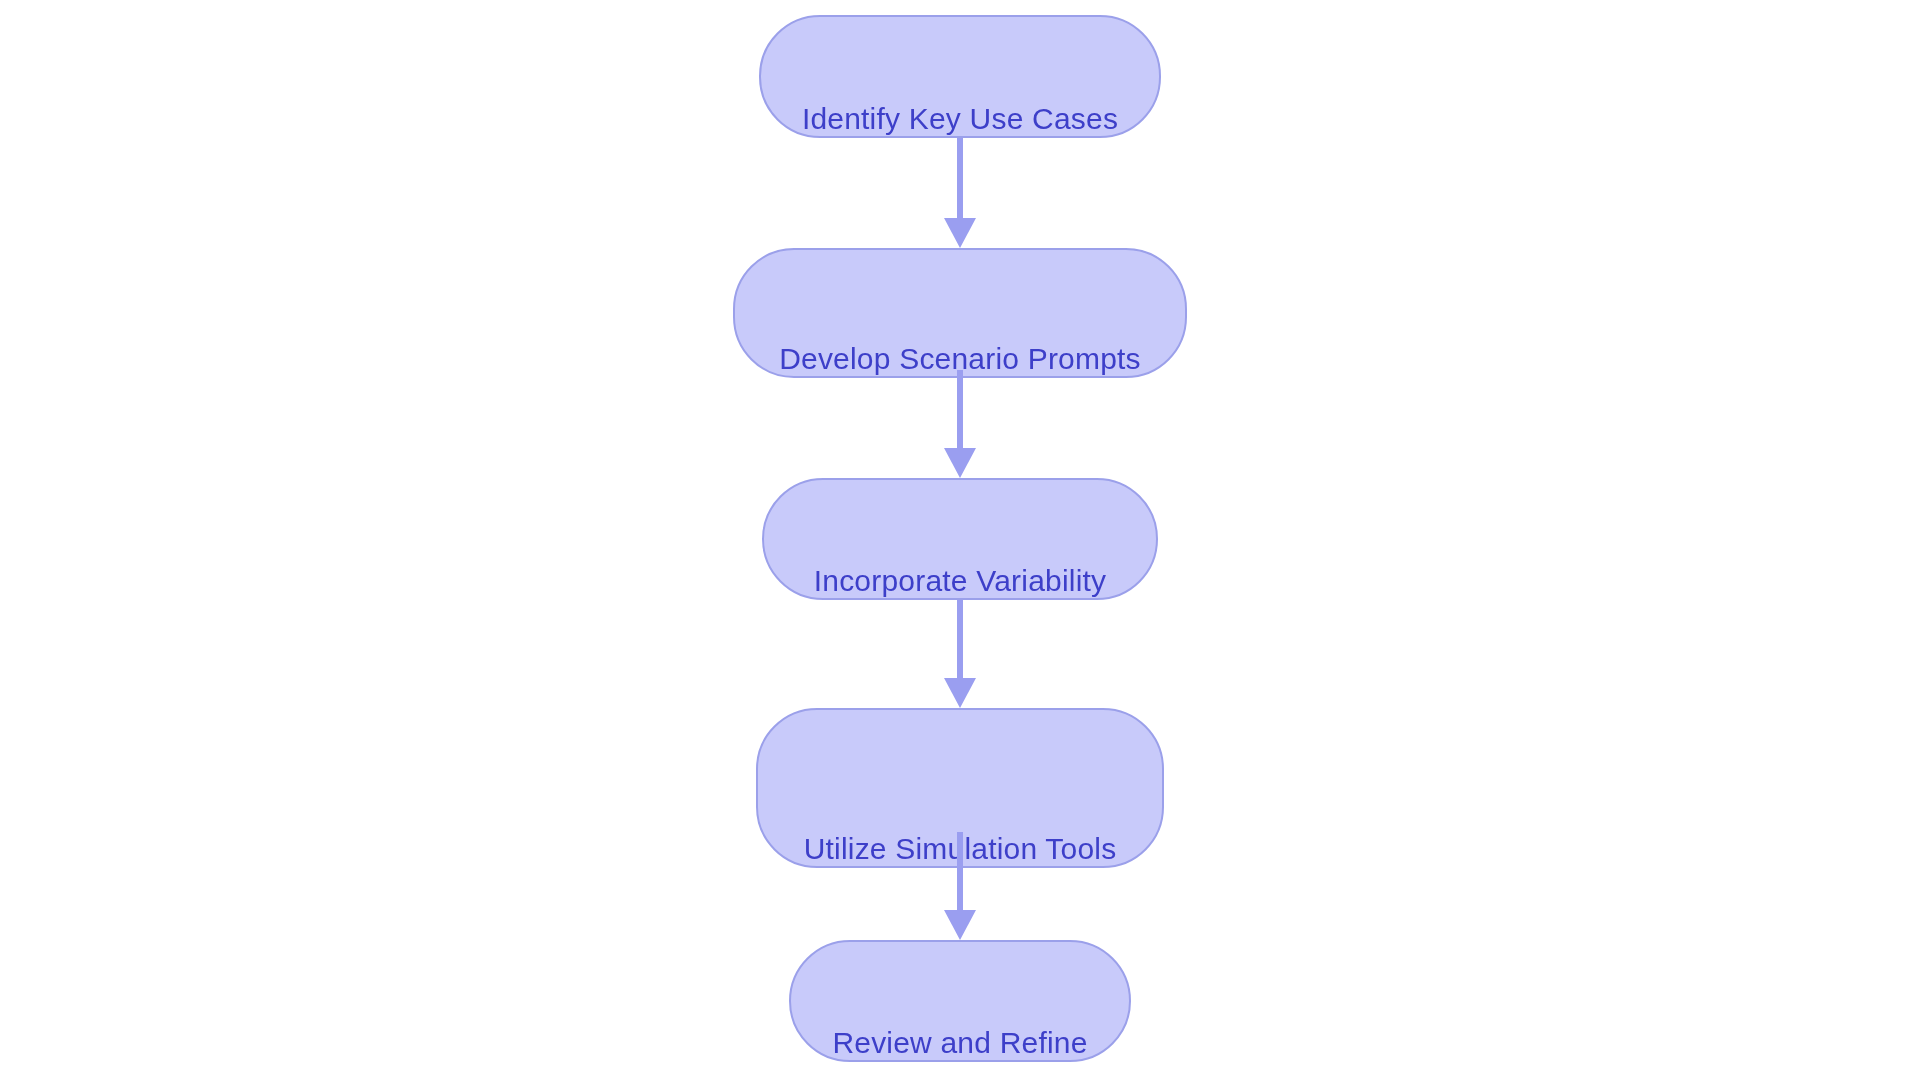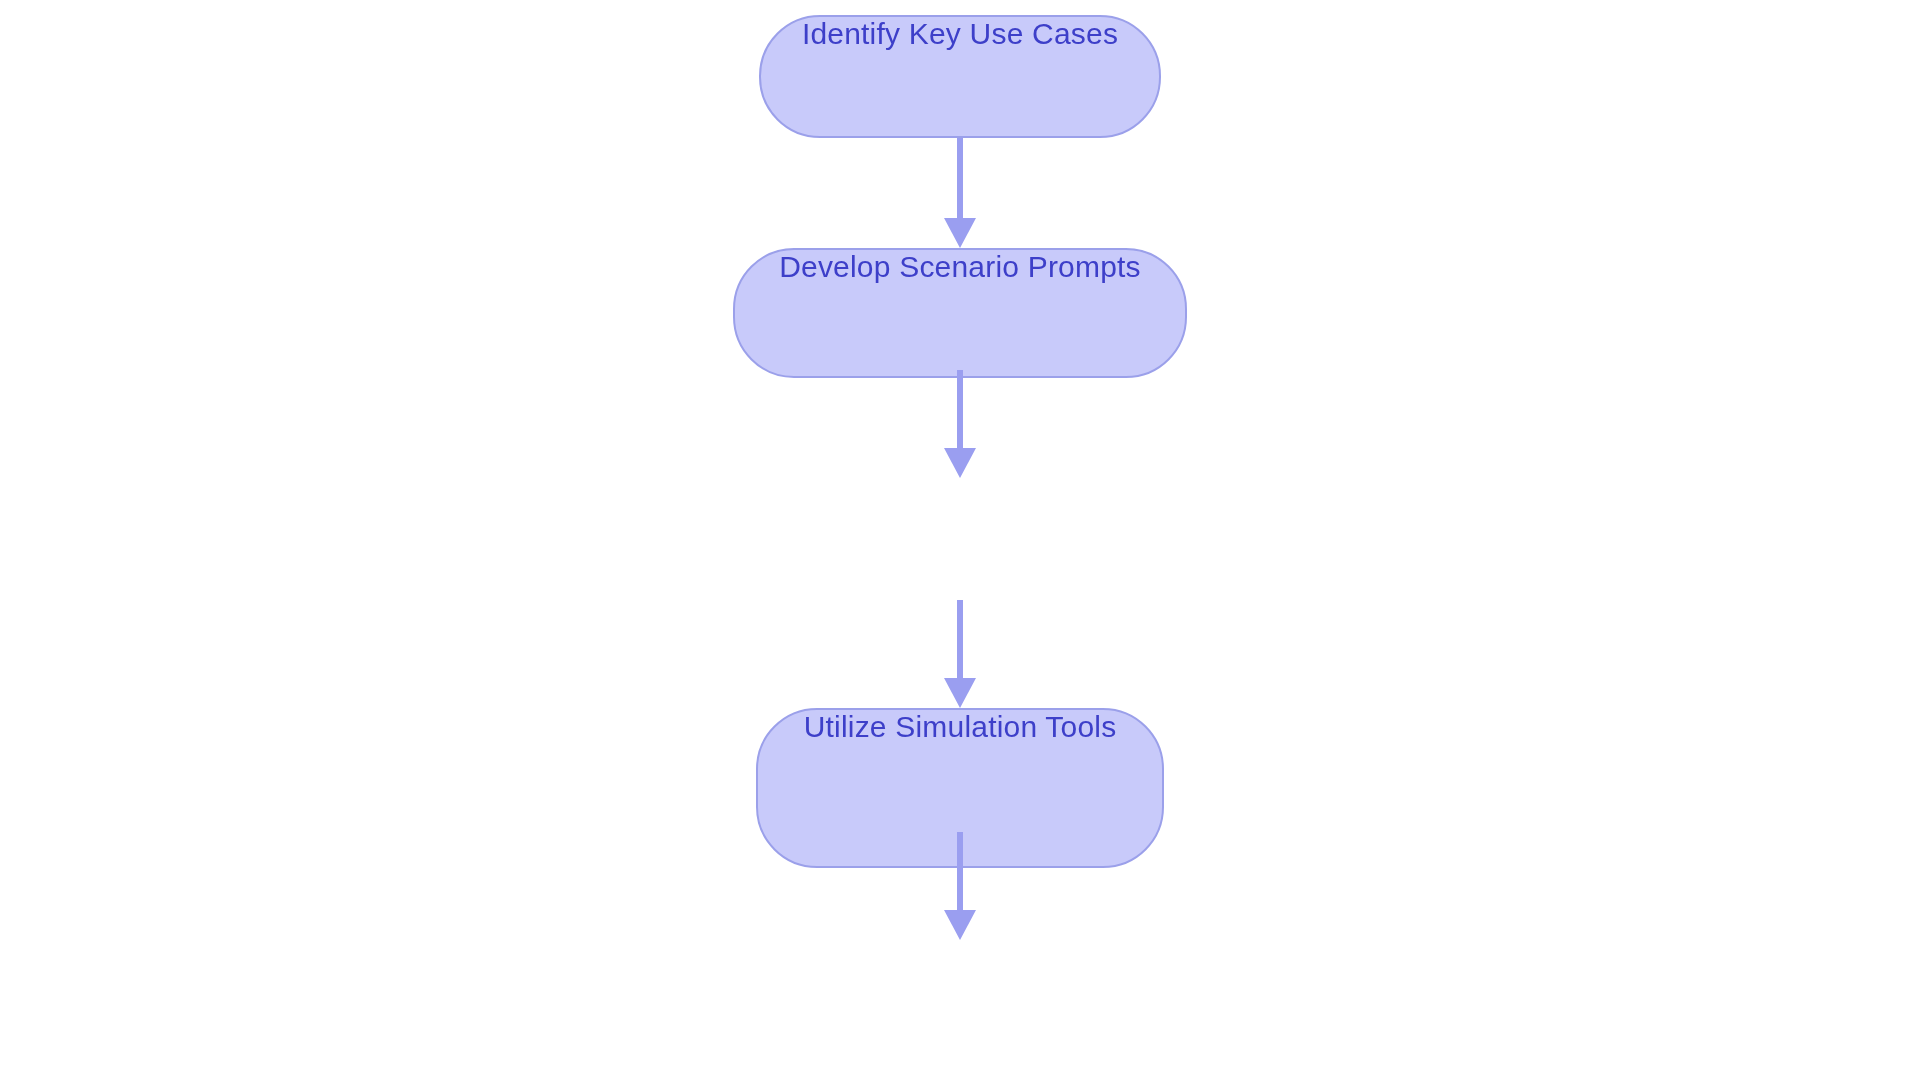--- a/index.html
+++ b/index.html
@@ -22,21 +22,21 @@
     width: 1920px;
     height: 1083px;
     background: var(--background);
   }
   .node {
     position: absolute;
     background: var(--node-fill);
     border: 2px solid var(--node-border);
     border-radius: 61px;
     display: flex;
-    align-items: flex-start;
+    align-items: flex-end;
     justify-content: center;
     cursor: pointer;
   }
   .node-label {
     color: var(--node-text);
     font-size: 30px;
     font-weight: 500;
     letter-spacing: 0.2px;
     white-space: nowrap;
     text-align: center;
@@ -77,29 +77,35 @@
 
   <div class="node" style="left:733px; top:248px; width:454px; height:130px;">
     <span class="node-label">Develop Scenario Prompts</span>
   </div>
 
   <div class="arrow" style="left:944px; top:370px; height:108px;">
     <div class="arrow-line"></div>
     <div class="arrow-head"></div>
   </div>
 
+  <div class="node" style="left:762px; top:478px; width:396px; height:122px;">
+    <span class="node-label">Incorporate Variability</span>
+  </div>
 
   <div class="arrow" style="left:944px; top:600px; height:108px;">
     <div class="arrow-line"></div>
     <div class="arrow-head"></div>
   </div>
 
   <div class="node" style="left:756px; top:708px; width:408px; height:160px;">
     <span class="node-label">Utilize Simulation Tools</span>
   </div>
 
   <div class="arrow" style="left:944px; top:832px; height:108px;">
     <div class="arrow-line"></div>
     <div class="arrow-head"></div>
   </div>
 
+  <div class="node" style="left:789px; top:940px; width:342px; height:122px;">
+    <span class="node-label">Review and Refine</span>
+  </div>
 
 </div>
 
 </body></html>

